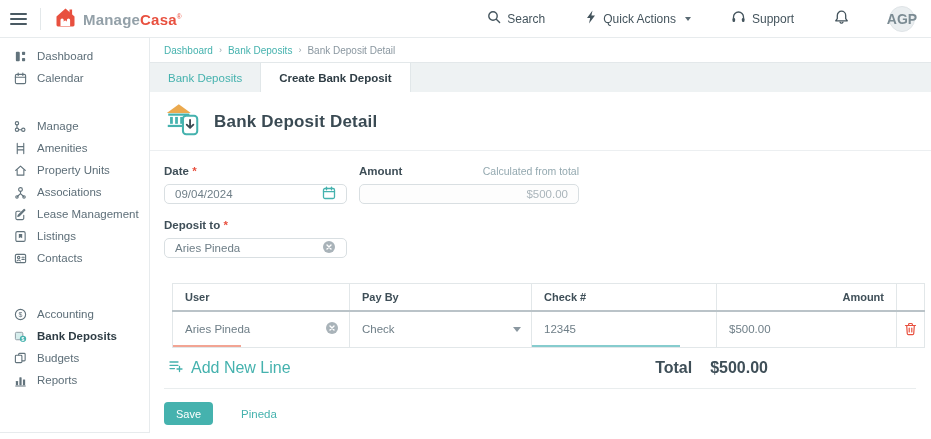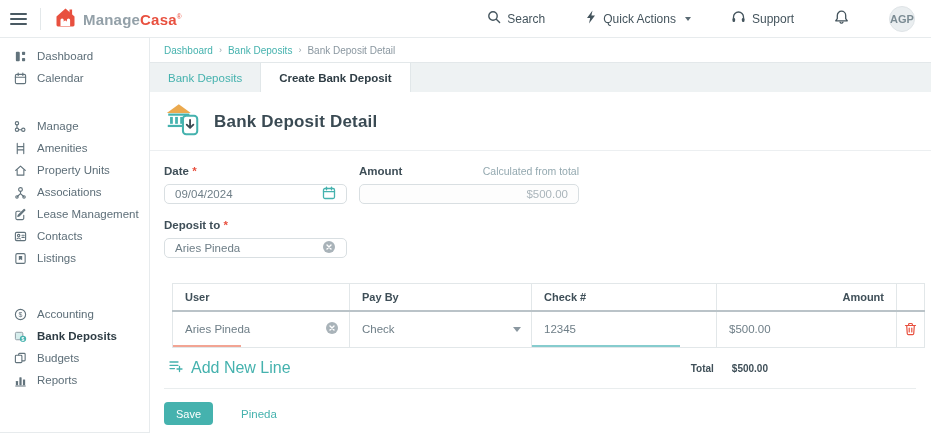--- a/index.html
+++ b/index.html
@@ -13,21 +13,21 @@
   .hamburger i { display:block; height:2px; background:#4a5a63; border-radius:1px; }
   .header-sep { width:1px; height:22px; background:#e3e8ea; margin:0 13px; }
   .logo { display:flex; align-items:flex-start; gap:6px; cursor:pointer; }
   .logo-text { font-size:15px; letter-spacing:.2px; line-height:22px; }
   .brand-first { color:#93a0a8; font-weight:600; }
   .brand-second { color:#e8503f; font-weight:700; }
   .logo sup { font-size:6.5px; color:#e8503f; }
   .header-right { margin-left:auto; display:flex; align-items:center; gap:40px; font-size:12px; color:#44545d; }
   .hbtn { display:flex; align-items:center; gap:6px; cursor:pointer; white-space:nowrap; }
   .caret { width:0; height:0; border-left:3.5px solid transparent; border-right:3.5px solid transparent; border-top:4.5px solid #5a6a73; margin-left:3px; }
-  .avatar { width:26px; height:26px; border-radius:50%; background:#eaeef0; border:1px solid #dfe4e7; color:#7b8b93; font-size:11px; font-weight:bold; display:flex; align-items:center; justify-content:center; cursor:pointer; }
+  .avatar { width:26px; height:26px; border-radius:50%; background:#eaeef0; border:1px solid #dfe4e7; color:#7b8b93; font-size:14px; font-weight:bold; display:flex; align-items:center; justify-content:center; cursor:pointer; }
 
   
   .sidebar { position:absolute; top:38px; left:0; width:150px; height:395px; background:#fff; border-right:1px solid #e7ebed; border-bottom:1px solid #e7ebed; padding-top:7px; }
   .side-item { display:flex; align-items:center; gap:10px; height:22px; padding-left:13px; font-size:11.5px; color:#5d6e78; cursor:pointer; }
   .side-item .sicon { width:14px; display:flex; justify-content:center; align-items:center; }
   .side-item.active { color:#2f3d45; font-weight:bold; }
   .side-group.g2 { margin-top:26px; }
   .side-group.g3 { margin-top:34px; }
 
   
@@ -65,21 +65,21 @@
   .cell-flex { display:flex; align-items:center; justify-content:space-between; padding:0 10px 0 12px; height:100%; }
   .cell-plain { display:flex; align-items:center; padding-left:12px; height:100%; }
   .underline-salmon { position:absolute; left:0; bottom:0; width:68px; height:2px; background:#f2a493; }
   .underline-teal { position:absolute; left:0; bottom:0; width:148px; height:2px; background:#86ccce; }
   .trash-cell { text-align:center; }
   .trash-btn { display:inline-flex; align-items:center; justify-content:center; width:100%; height:100%; cursor:pointer; }
   .sel-caret { width:0; height:0; border-left:4px solid transparent; border-right:4px solid transparent; border-top:5px solid #8a97a0; }
 
   .table-footer { width:752px; margin-left:14px; height:40px; display:flex; align-items:center; }
   .add-line { display:flex; align-items:center; gap:8px; color:#45b2ae; font-size:16px; cursor:pointer; padding-left:5px; }
-  .total-wrap { margin-left:auto; margin-right:148px; display:flex; align-items:center; gap:18px; font-size:10px; font-weight:bold; color:#3f4f58; }
+  .total-wrap { margin-left:auto; margin-right:148px; display:flex; align-items:center; gap:18px; font-size:16px; font-weight:bold; color:#3f4f58; }
 
   .footer-divider { border:none; border-top:1px solid #e9edee; margin:0 15px 0 14px; }
   .actions { display:flex; align-items:center; gap:28px; margin:13px 0 0 14px; }
   .save-btn { background:#45b2ae; color:#fff; border:none; border-radius:4px; height:23px; padding:0 12px; font-size:11px; font-family:inherit; cursor:pointer; }
   .cancel-link { color:#45b2ae; font-size:11.5px; cursor:pointer; }
 </style>
 </head>
 <body>
 
 <div class="app">
@@ -214,36 +214,36 @@
         <span class="sicon">
           <svg width="13" height="13" viewBox="0 0 14 14" fill="none" stroke="#62737c" stroke-width="1.2" stroke-linecap="round" stroke-linejoin="round">
               <path d="M10.5 8 v3 a1.5 1.5 0 0 1 -1.5 1.5 H3.5 A1.5 1.5 0 0 1 2 11 V5 a1.5 1.5 0 0 1 1.5 -1.5 h3"></path>
               <path d="M5.5 8.7 L11.8 2.4 l-.9 -.9 L4.6 7.8 l-.5 1.4 Z"></path>
             </svg>
         </span>
         <span>Lease Management</span>
       </div>
       <div class="side-item">
         <span class="sicon">
+          <svg width="13" height="13" viewBox="0 0 14 14" fill="none" stroke="#62737c" stroke-width="1.2">
+              <rect x="2" y="1.8" width="10" height="10.5" rx="1.5"></rect>
+              <path d="M5.2 4.2 h3.6 v4.8 l-1.8 -1.3 -1.8 1.3 z" fill="#62737c" stroke="none"></path>
+            </svg>
+        </span>
+        <span>Listings</span>
+      </div>
+      <div class="side-item">
+        <span class="sicon">
           <svg width="13" height="13" viewBox="0 0 14 14" fill="none" stroke="#62737c" stroke-width="1.2" stroke-linecap="round">
               <rect x="1.5" y="2.5" width="11" height="9" rx="1.3"></rect>
               <circle cx="5" cy="6" r="1.3"></circle>
               <path d="M3.2 9.7 C3.4 8.2 6.6 8.2 6.8 9.7 M8.6 5.6 h2.4 M8.6 8 h2.4"></path>
             </svg>
         </span>
         <span>Contacts</span>
-      </div>
-      <div class="side-item">
-        <span class="sicon">
-          <svg width="13" height="13" viewBox="0 0 14 14" fill="none" stroke="#62737c" stroke-width="1.2">
-              <rect x="2" y="1.8" width="10" height="10.5" rx="1.5"></rect>
-              <path d="M5.2 4.2 h3.6 v4.8 l-1.8 -1.3 -1.8 1.3 z" fill="#62737c" stroke="none"></path>
-            </svg>
-        </span>
-        <span>Listings</span>
       </div>
     </div>
 
     <div class="side-group g3">
       <div class="side-item">
         <span class="sicon">
           <svg width="13" height="13" viewBox="0 0 14 14" fill="none" stroke="#62737c" stroke-width="1.2">
               <circle cx="7" cy="7" r="5.5"></circle>
               <text x="7" y="9.6" font-size="7.5" text-anchor="middle" fill="#62737c" stroke="none" font-family="sans-serif">$</text>
             </svg>

